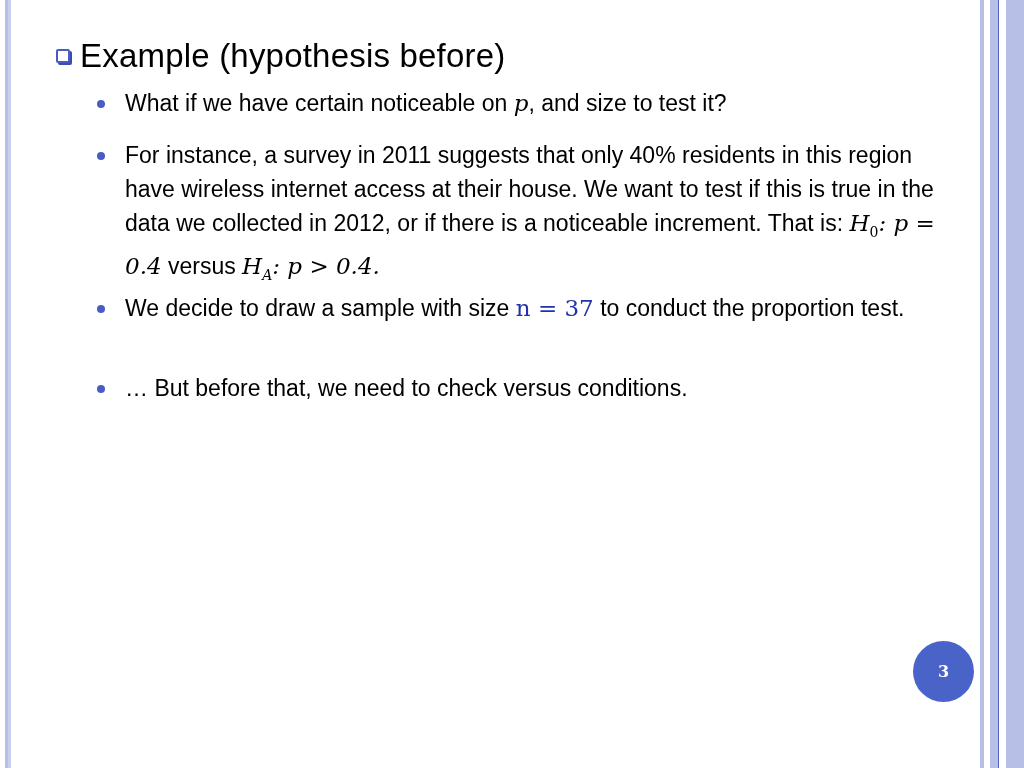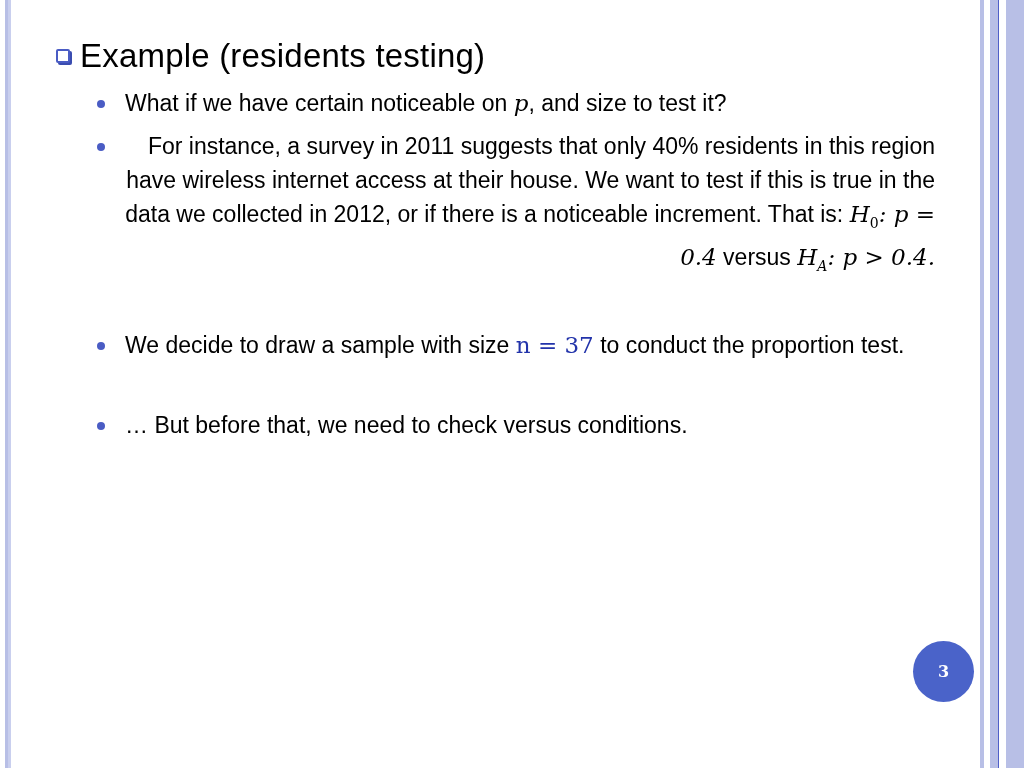--- a/index.html
+++ b/index.html
@@ -27,33 +27,33 @@
 <div class="lbar" style="left:5px;width:3px;background:#b8bfe6;"></div>
 <div class="lbar" style="left:8px;width:3px;background:#c9cfee;"></div>
 
 <div class="rbar" style="left:980px;width:4px;background:#b8bfe6;"></div>
 <div class="rbar" style="left:990px;width:9px;background:#b8bfe6;"></div>
 <div class="rbar" style="left:998px;width:1px;background:#5060c8;"></div>
 <div class="rbar" style="left:1006px;width:18px;background:#b8bfe6;"></div>
 
 <div class="title">
   <span class="qbox"></span>
-  <span class="title-text">Example (residents testing)</span>
+  <span class="title-text">Example (hypothesis before)</span>
 </div>
 
 <div class="bullets">
   <div class="b" style="margin-top:0;">
     <span class="dot"></span>
     <span>What if we have certain noticeable on </span><span class="math">p</span><span>, and size to test it?</span>
   </div>
-  <div class="b" style="margin-top:9px;text-align:right;">
+  <div class="b" style="margin-top:18px;">
     <span class="dot"></span>
     <span>For instance, a survey in 2011 suggests that only 40% residents in this region have wireless internet access at their house. We want to test if this is true in the data we collected in 2012, or if there is a noticeable increment. That is: </span><span class="math">H</span><sub class="mathn" style="font-size:14px">0</sub><span class="math">: p = 0.4</span><span> versus </span><span class="math">H</span><sub class="math" style="font-size:14px">A</sub><span class="math">: p &gt; 0.4.</span>
   </div>
-  <div class="b" style="margin-top:46px;">
+  <div class="b" style="">
     <span class="dot"></span>
     <span>We decide to draw a sample with size </span><span class="blue">n = 37</span><span> to conduct the proportion test.</span>
   </div>
   <div class="b" style="margin-top:46px;">
     <span class="dot"></span>
     <span>… But before that, we need to check versus conditions.</span>
   </div>
 </div>
 
 <div class="pgnum">3</div>

